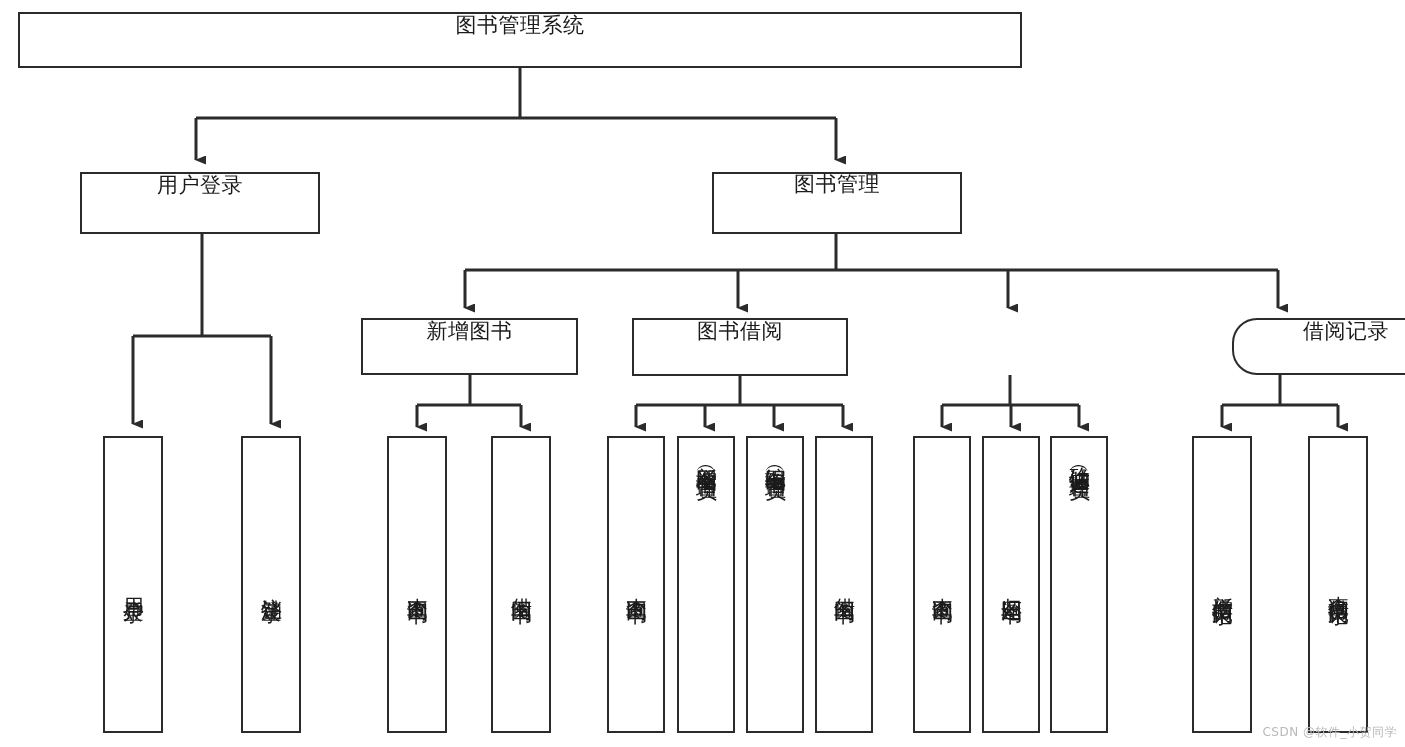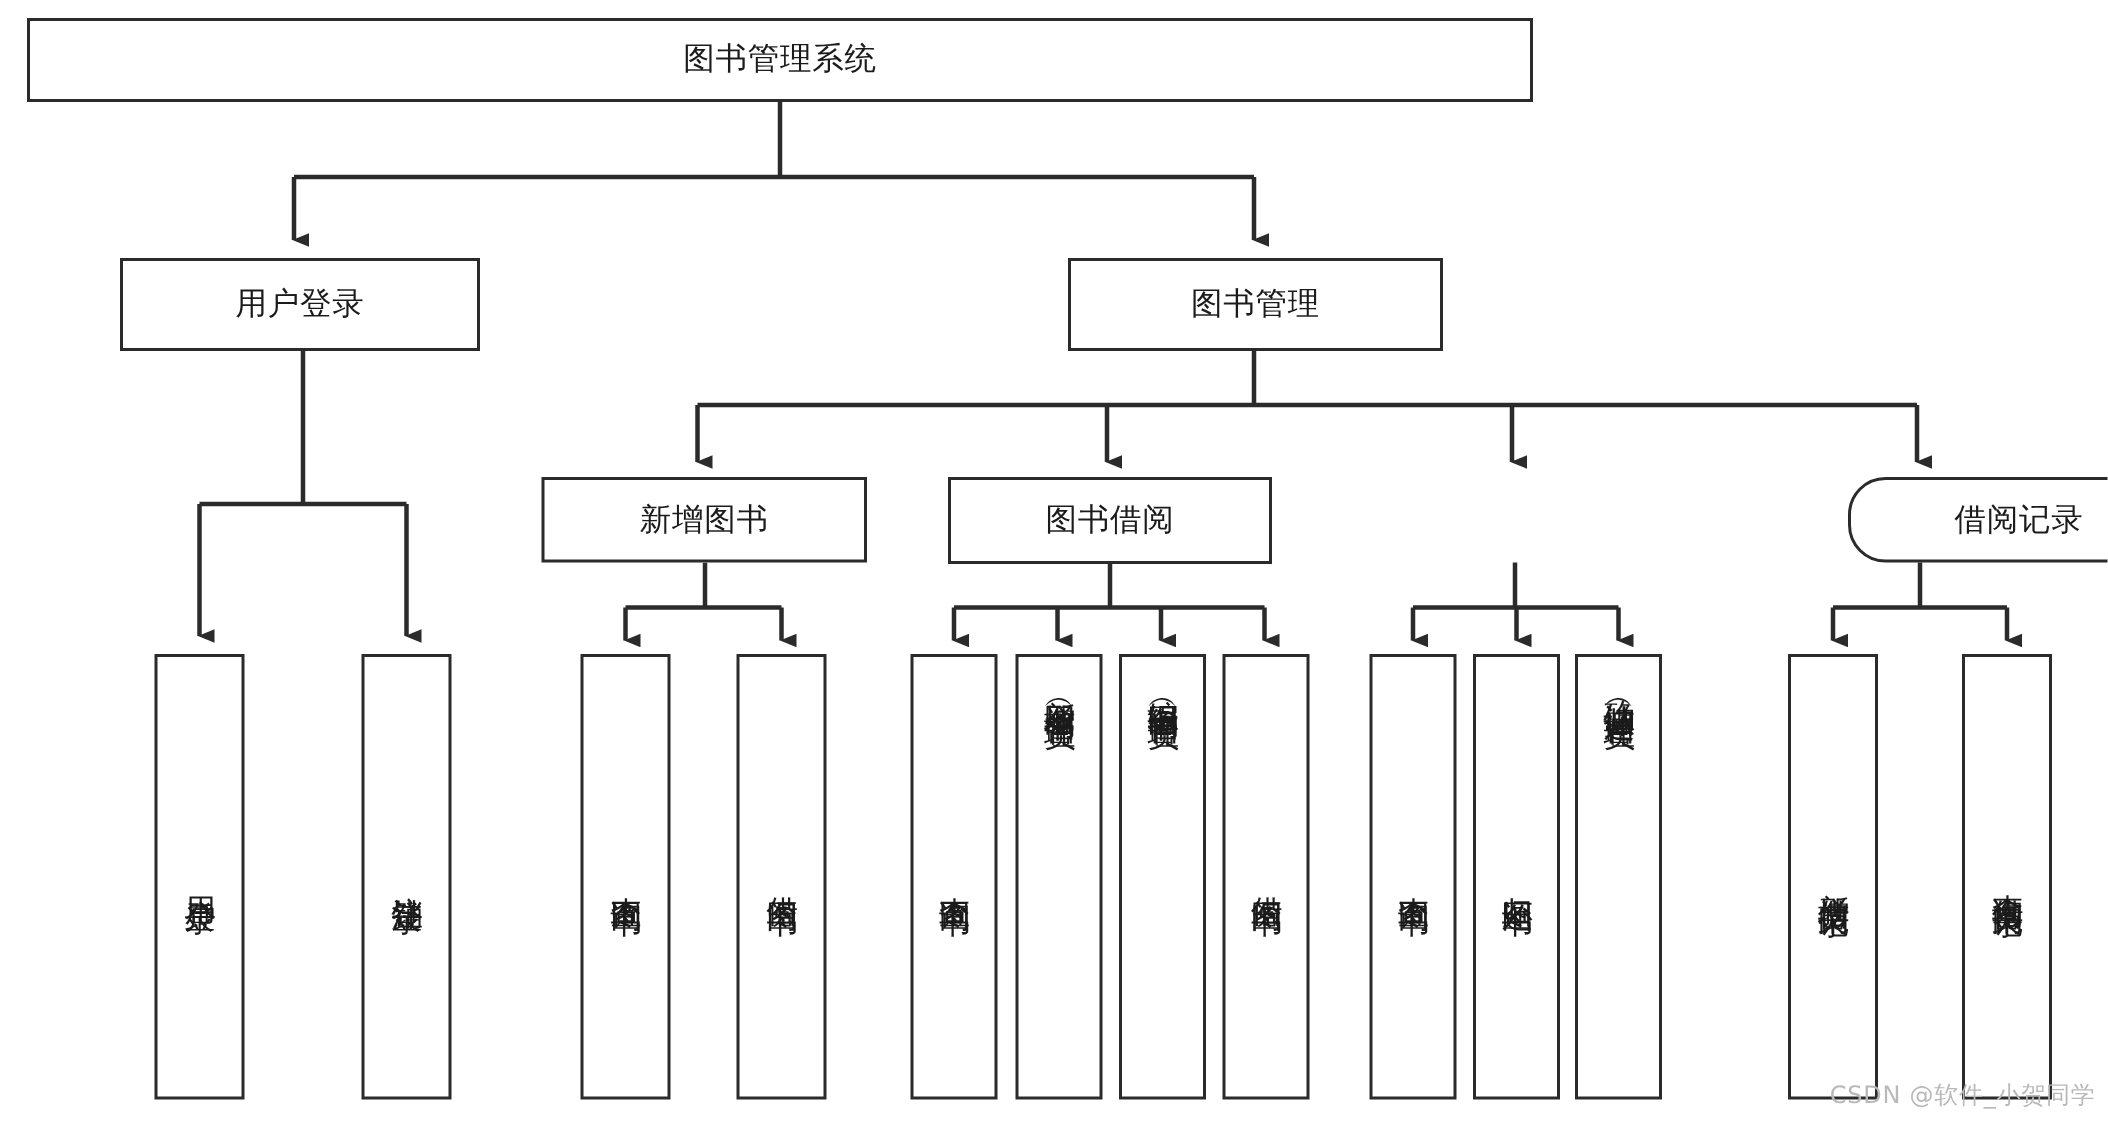--- a/index.html
+++ b/index.html
@@ -19,21 +19,20 @@
     left: 0; top: 0;
     width: 1405px;
     height: 747px;
   }
   .node-box {
     position: absolute;
     box-sizing: border-box;
     border: 2px solid #2b2b2b;
     background: #ffffff;
     display: flex;
-    align-items: center;
     justify-content: center;
   }
   .node-label-h {
     font-size: 21px;
     color: #1b1b1b;
     line-height: 1.1;
     letter-spacing: 0.5px;
     white-space: nowrap;
     text-align: center;
   }
@@ -60,21 +59,21 @@
     position: absolute;
     left: 0; top: 0;
     width: 1405px;
     height: 747px;
     pointer-events: none;
   }
   #watermark {
     position: absolute;
     right: 8px;
     bottom: 6px;
-    font-size: 16px;
+    font-size: 12px;
     color: #b9b9b9;
     white-space: nowrap;
     letter-spacing: 0.5px;
   }
 </style>
 </head>
 <body>
 
 <div id="diagram-root">
 
@@ -131,21 +130,21 @@
     </g>
   </svg>
 
   <div class="node-box" style="left:18px; top:12px; width:1004px; height:56px;">
     <span class="node-label-h">图书管理系统</span>
   </div>
 
   <div class="node-box" style="left:80px; top:172px; width:240px; height:62px;">
     <span class="node-label-h">用户登录</span>
   </div>
-  <div class="node-box" style="left:712px; top:172px; width:250px; height:62px;">
+  <div class="node-box" style="left:712px; top:172px; width:250px; height:62px;font-family:Liberation Mono, monospace;">
     <span class="node-label-h">图书管理</span>
   </div>
 
   <div class="node-box" style="left:361px; top:318px; width:217px; height:57px;">
     <span class="node-label-h">新增图书</span>
   </div>
   <div class="node-box" style="left:632px; top:318px; width:216px; height:58px;">
     <span class="node-label-h">图书借阅</span>
   </div>
   <div class="node-box" style="left:1232px; top:318px; width:228px; height:57px;border-radius:25px;">

